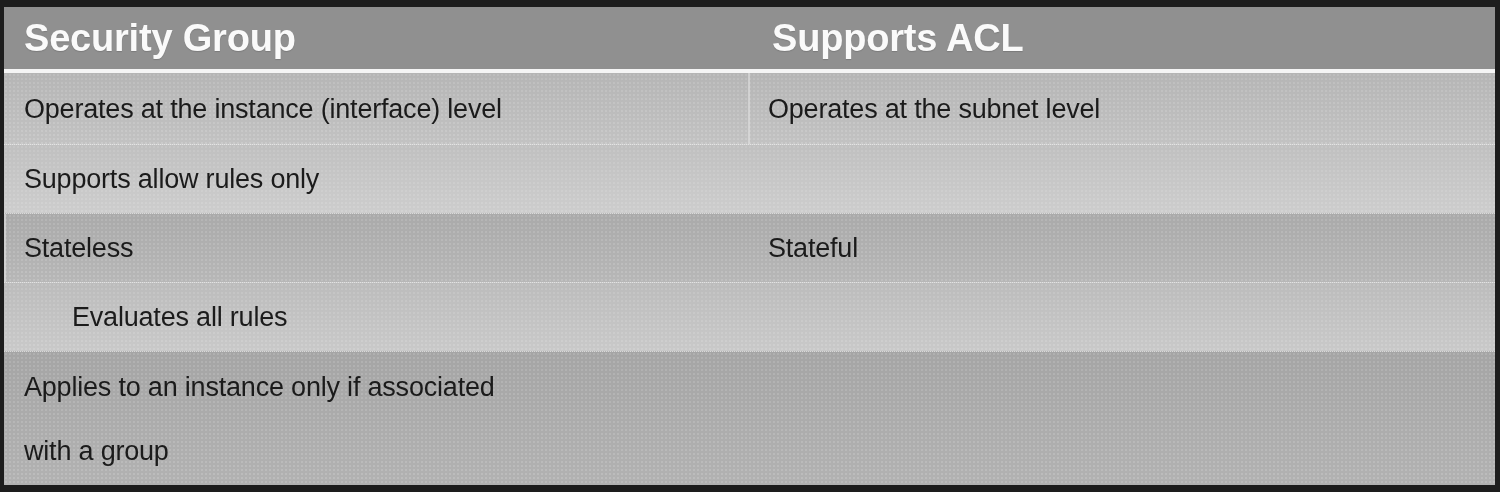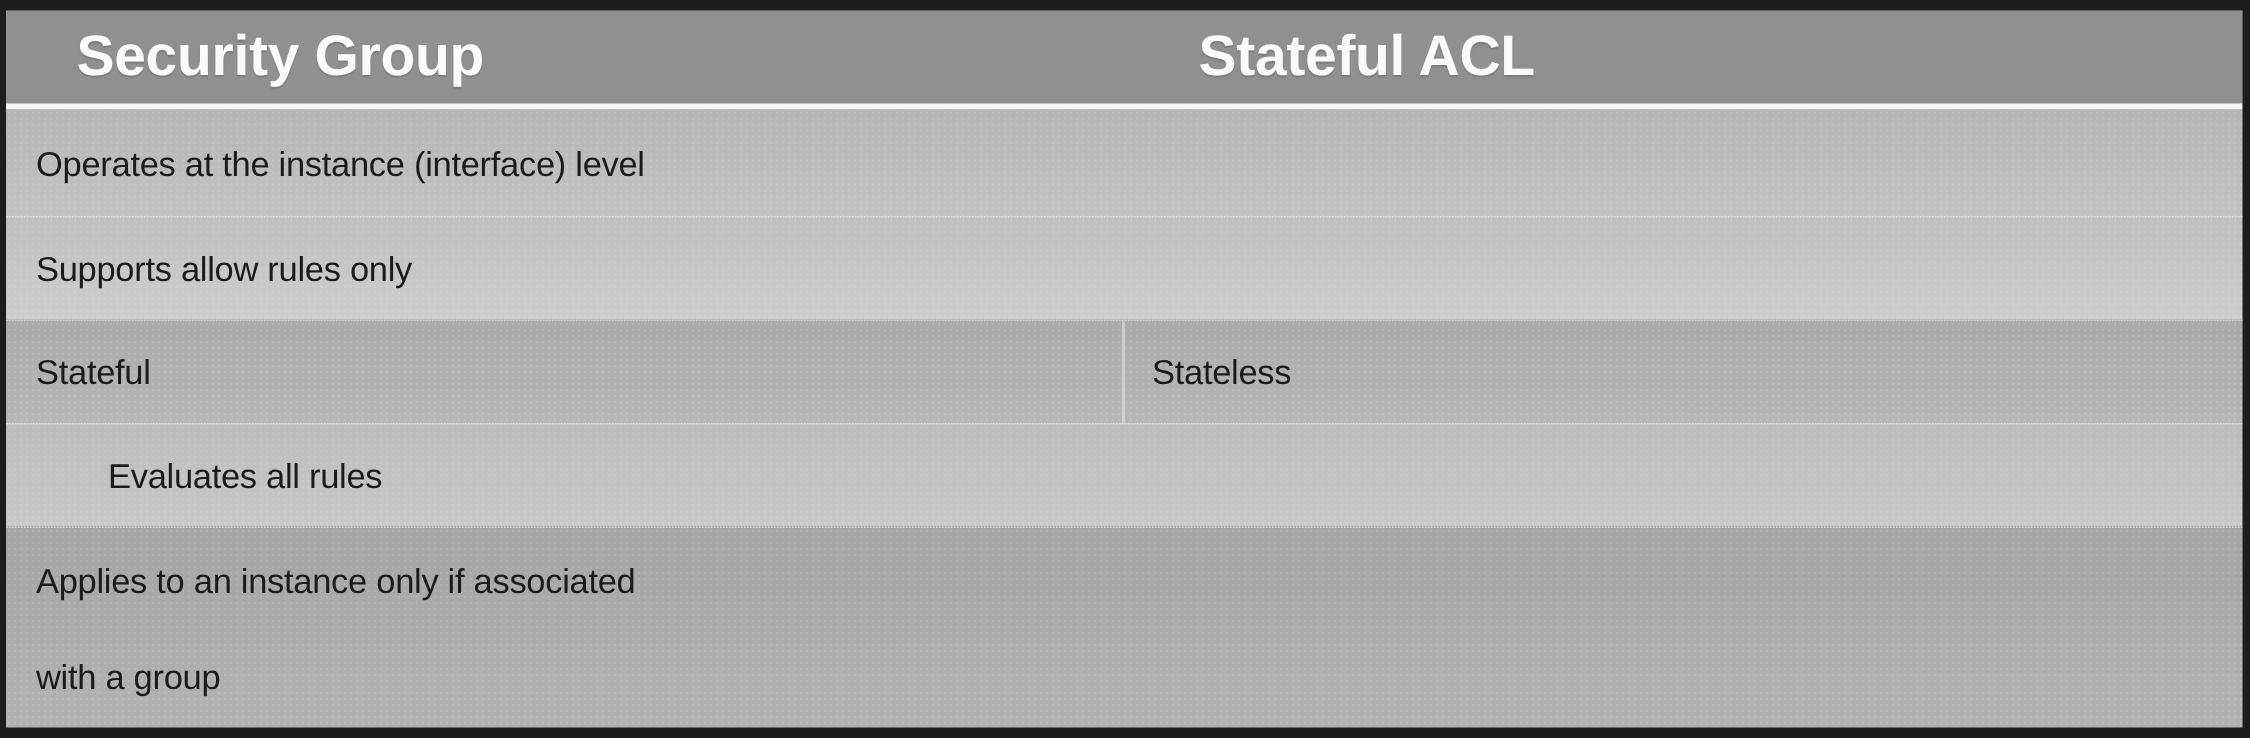--- a/index.html
+++ b/index.html
@@ -28,21 +28,20 @@
   .hcell {
     display: flex;
     align-items: center;
     padding-left: 20px;
     font-size: 38px;
     font-weight: bold;
     color: #fafafa;
     letter-spacing: -0.2px;
     white-space: nowrap;
     text-shadow: 0 1px 1px rgba(0,0,0,0.15);
-    margin-left: 27px;
   }
   .hcell.right { padding-left: 24px; }
 
   .header-sep {
     height: 4px;
     flex: 0 0 4px;
     background: #f5f5f5;
   }
 
   .body { flex: 1; display: flex; flex-direction: column; }
@@ -60,57 +59,58 @@
   .row-1 { flex: 0 0 71px; }
   .row-2 { flex: 0 0 69px; }
   .row-3 { flex: 0 0 69px; }
   .row-4 { flex: 0 0 69px; }
   .row-5 { flex: 1 1 auto; }
 
   .cell {
     display: flex;
     align-items: center;
     padding: 0 14px 0 20px;
-    font-size: 23px;
+    font-size: 27px;
     line-height: 64px;
     color: #1b1b1b;
     letter-spacing: -0.2px;
     white-space: pre-line;
     overflow: hidden;
   }
   .cell.right {
     border-left: 2px solid rgba(225,225,225,0.6);
     padding-left: 18px;
   }
 </style>
 </head>
 <body>
 
 <div class="frame">
 
   <div class="header-row">
     <div class="hcell left">Security Group</div>
-    <div class="hcell right">Stateful ACL</div>
+    <div class="hcell right">Supports ACL</div>
   </div>
 
   <div class="header-sep"></div>
 
   <div class="body">
 
     <div class="row row-1" style="background-color: rgb(191, 191, 191);">
       <div class="cell left">Operates at the instance (interface) level</div>
+      <div class="cell right">Operates at the subnet level</div>
     </div>
 
     <div class="row row-2" style="background-color: rgb(202, 202, 202);">
       <div class="cell left">Supports allow rules only</div>
     </div>
 
     <div class="row row-3" style="background-color: rgb(179, 179, 179);">
+      <div class="cell right">Stateless</div>
       <div class="cell left">Stateful</div>
-      <div class="cell right">Stateless</div>
     </div>
 
     <div class="row row-4" style="background-color: rgb(198, 198, 198); padding-left: 48px;">
       <div class="cell left">Evaluates all rules</div>
     </div>
 
     <div class="row row-5" style="background-color: rgb(174, 174, 174);">
       <div class="cell left">Applies to an instance only if associated
 with a group</div>
     </div>

